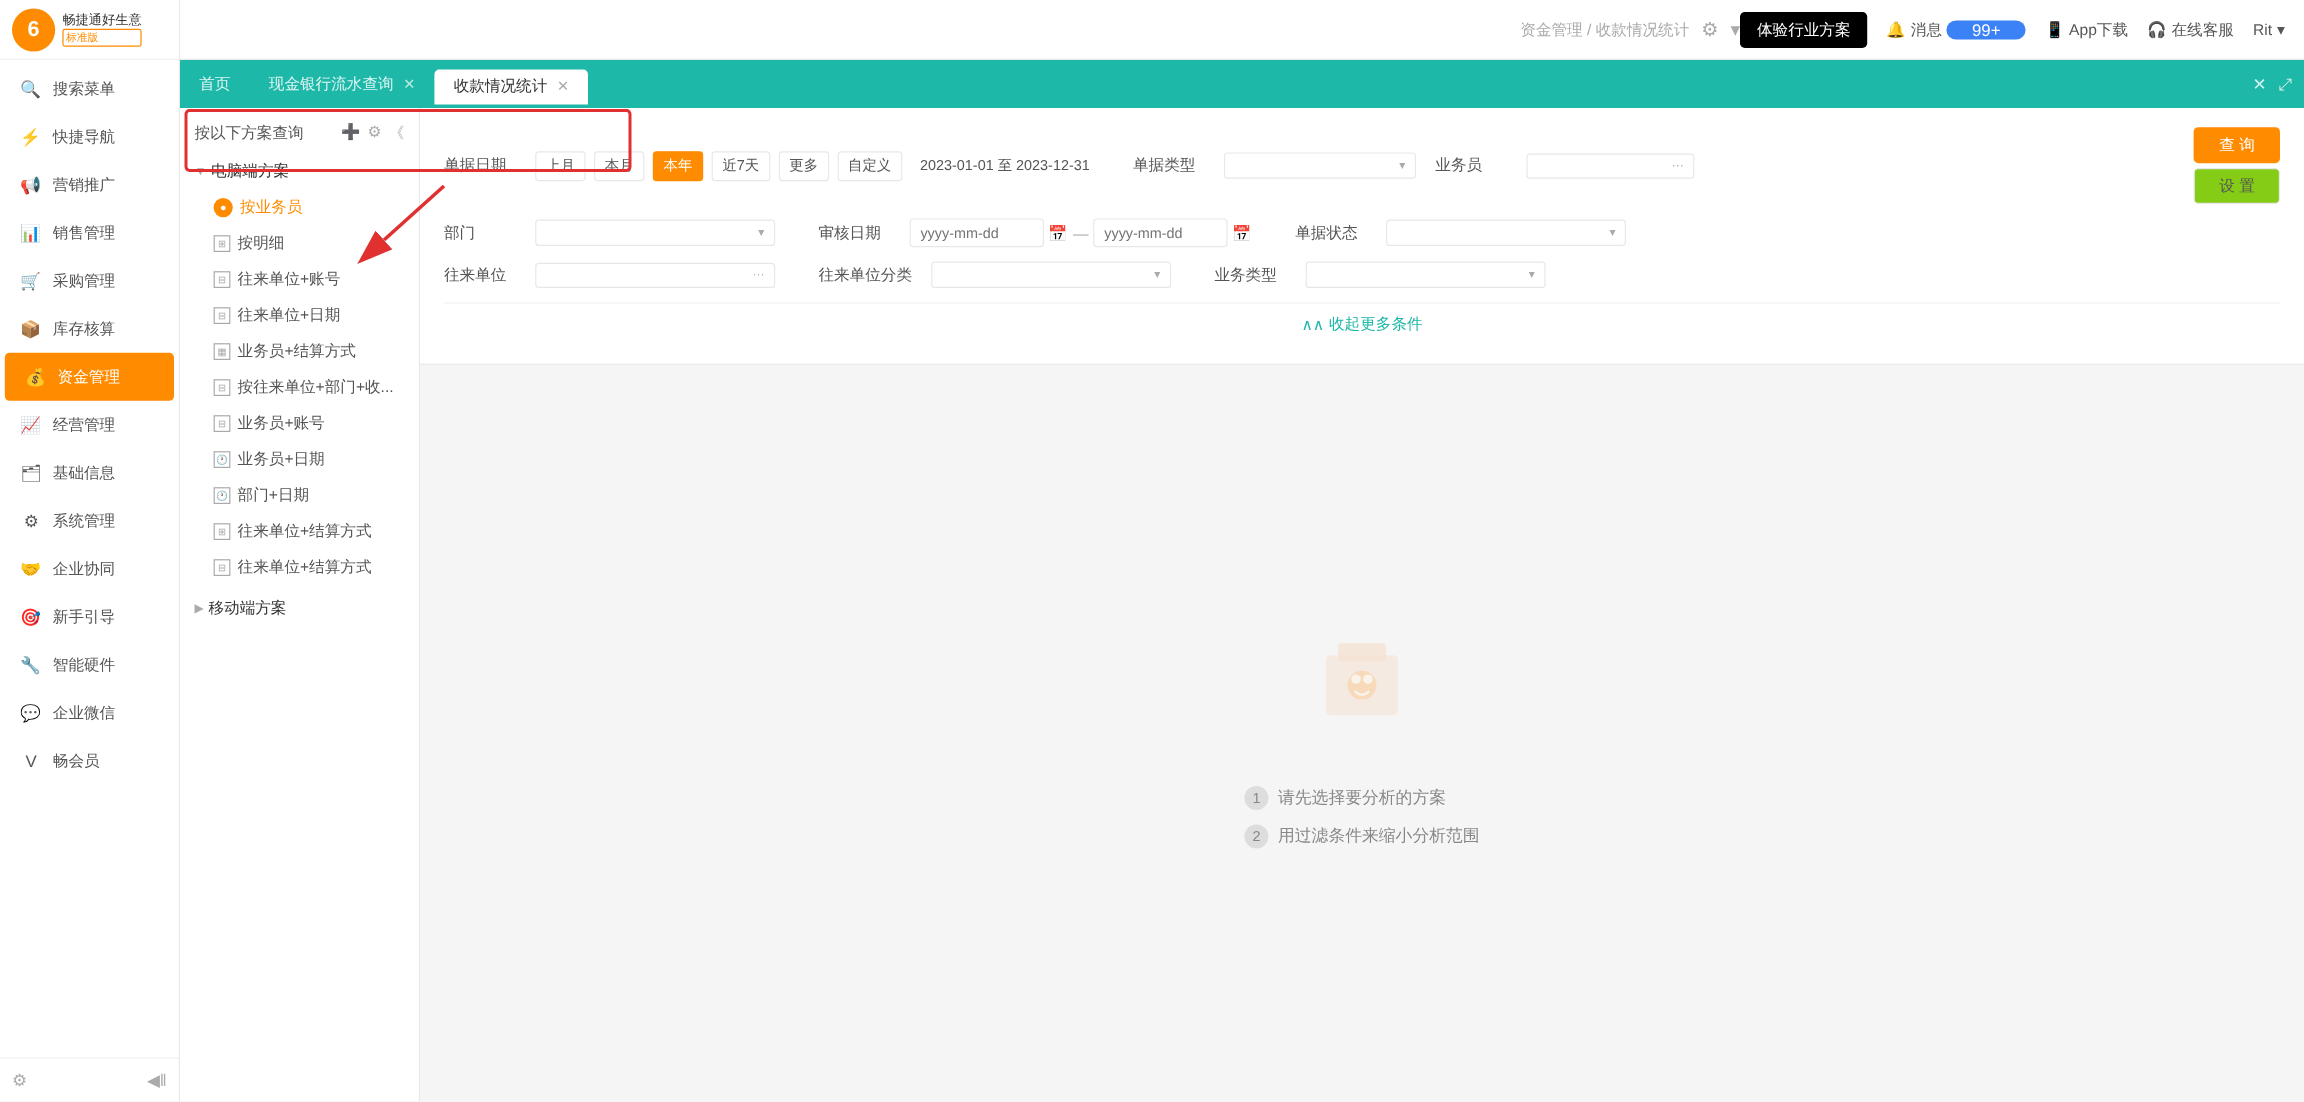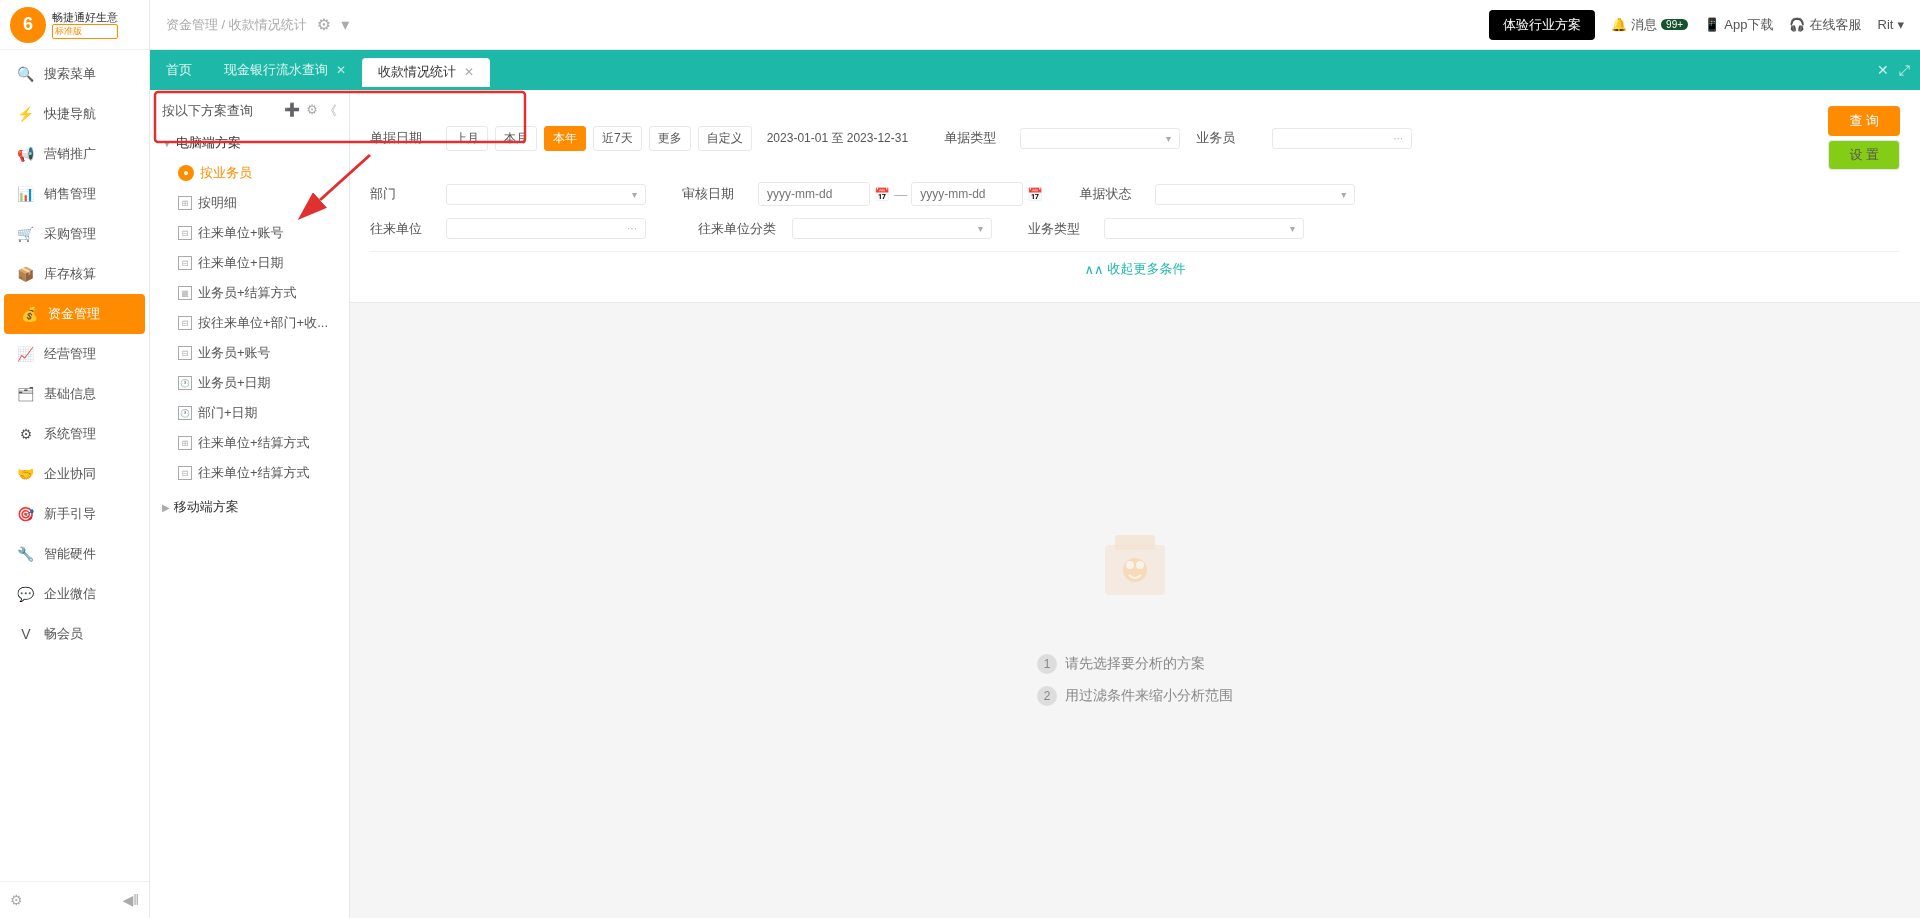--- a/index.html
+++ b/index.html
@@ -15,27 +15,27 @@
     .sidebar-item { display: flex; align-items: center; padding: 10px 16px; cursor: pointer; color: #555; font-size: 13px; }
     .sidebar-item.active { background: #ff8c00; color: #fff; border-radius: 4px; margin: 0 4px; }
     .sidebar-item .s-icon { width: 20px; height: 20px; margin-right: 8px; display: flex; align-items: center; justify-content: center; font-size: 14px; }
     .sidebar-bottom { padding: 10px; display: flex; align-items: center; justify-content: space-between; border-top: 1px solid #f0f0f0; }
     .sidebar-bottom-btn { color: #aaa; cursor: pointer; font-size: 14px; }
 
     
     .main { flex: 1; display: flex; flex-direction: column; overflow: hidden; }
 
     
-    .topbar { height: 50px; background: #fff; display: flex; align-items: center; padding: 0 16px; border-bottom: 1px solid #e8e8e8; justify-content: space-between; }
+    .topbar { height: 50px; background: #fff; display: flex; align-items: center; padding: 0 16px; border-bottom: 1px solid #e8e8e8; justify-content: flex-end; }
     .topbar-left { display: flex; align-items: center; gap: 10px; }
     .breadcrumb-text { color: #aaa; font-size: 13px; }
     .topbar-right { display: flex; align-items: center; gap: 16px; font-size: 13px; color: #555; }
     .topbar-btn-trial { background: #000000; color: #fff; border: none; border-radius: 4px; padding: 6px 14px; cursor: pointer; font-size: 13px; }
     .topbar-icon-btn { display: flex; align-items: center; gap: 4px; cursor: pointer; color: #555; }
-    .badge-red { background: #14532d; color: #fff; border-radius: 10px; padding: 0 5px; font-size: 10px; }
+    .badge-red { background: #3b82f6; color: #fff; border-radius: 10px; padding: 0 21px; font-size: 14px; }
     .gear-icon { color: #aaa; cursor: pointer; font-size: 16px; }
 
     
     .tabbar { height: 40px; background: #1eb8a8; display: flex; align-items: center; padding: 0 0; }
     .tab-item { display: flex; align-items: center; padding: 0 16px; height: 29px; cursor: pointer; color: rgba(255,255,255,0.85); font-size: 13px; position: relative; }
     .tab-item.home { background: transparent; }
     .tab-item.active { background: #fff; color: #333; border-radius: 4px 4px 0 0; margin-top: 4px; }
     .tab-close { margin-left: 8px; font-size: 12px; color: #aaa; cursor: pointer; }
     .tab-item .tab-close-white { margin-left: 8px; font-size: 12px; color: rgba(255,255,255,0.7); cursor: pointer; }
     .tabbar-right { margin-left: auto; display: flex; align-items: center; gap: 10px; padding-right: 10px; }
@@ -356,21 +356,21 @@
           </div>
         </div>
 
         <div class="filter-row">
           <span class="filter-label">往来单位</span>
           <div class="filter-select" style="min-width:200px;">
             <span class="filter-select-text"></span>
             <span class="filter-select-arrow">···</span>
           </div>
 
-          <span class="filter-label" style="margin-left:36px;">往来单位分类</span>
+          <span class="filter-label" style="margin-left:20px;">往来单位分类</span>
           <div class="filter-select" style="min-width:200px;">
             <span class="filter-select-text"></span>
             <span class="filter-select-arrow">▾</span>
           </div>
 
           <span class="filter-label" style="margin-left:20px;">业务类型</span>
           <div class="filter-select" style="min-width:200px;">
             <span class="filter-select-text"></span>
             <span class="filter-select-arrow">▾</span>
           </div>

